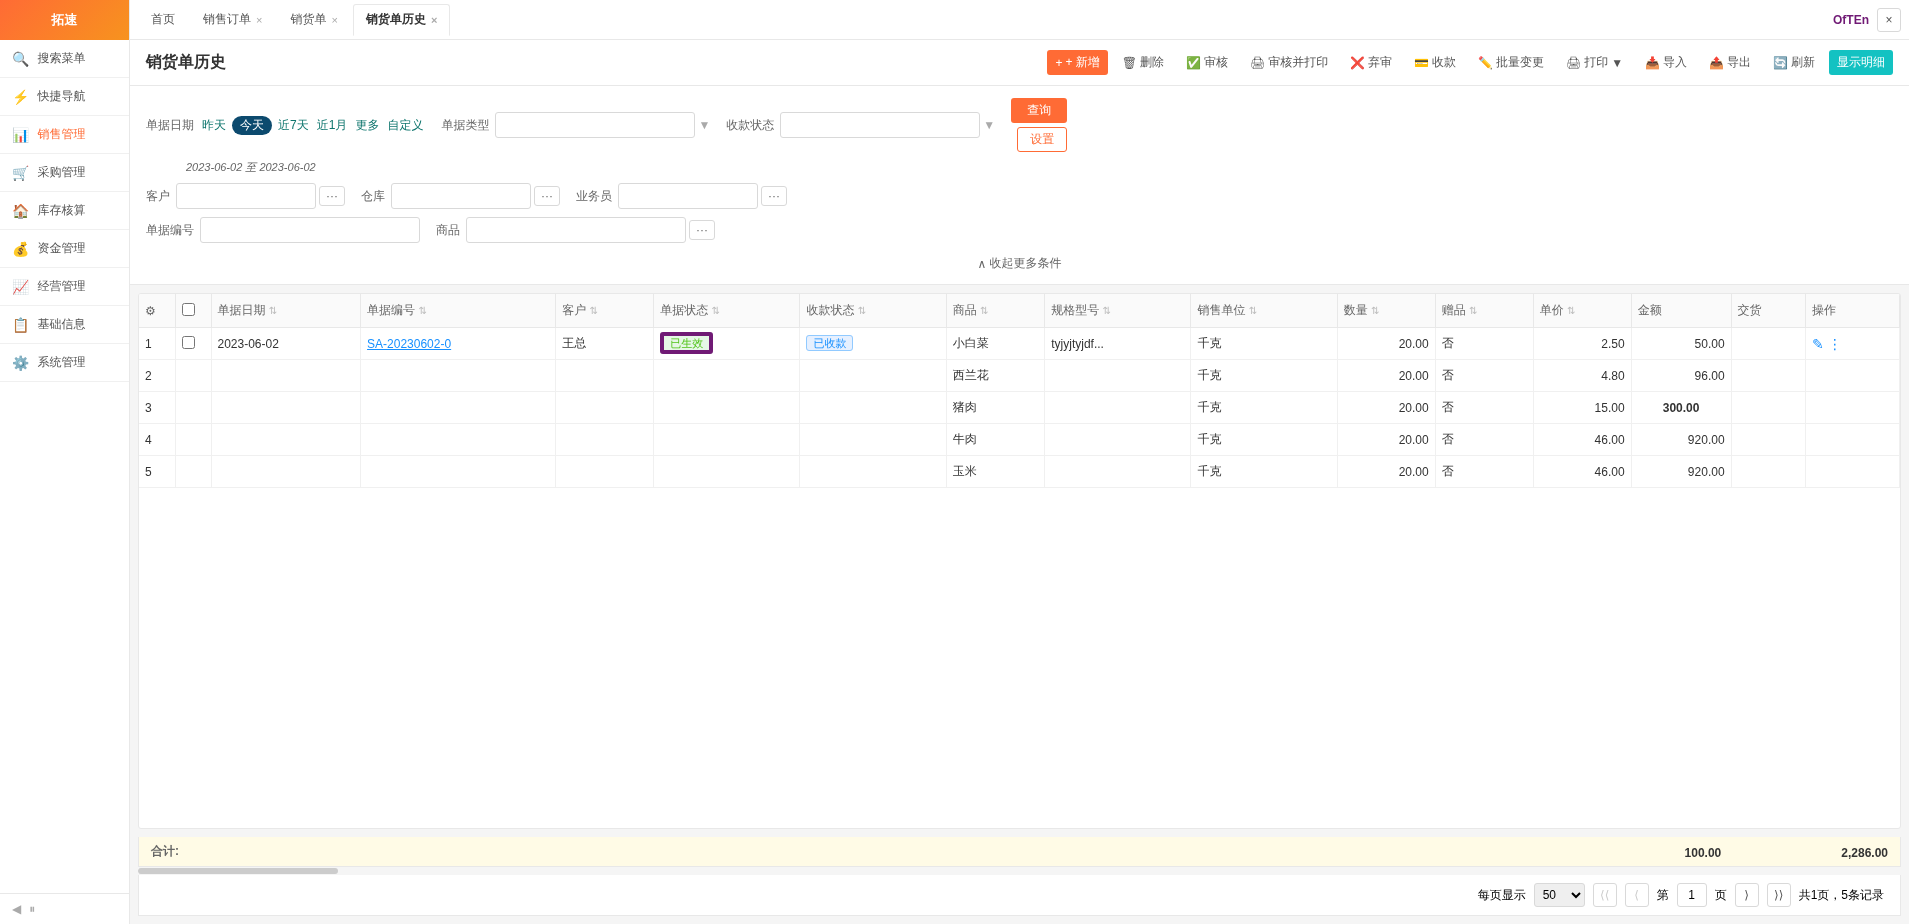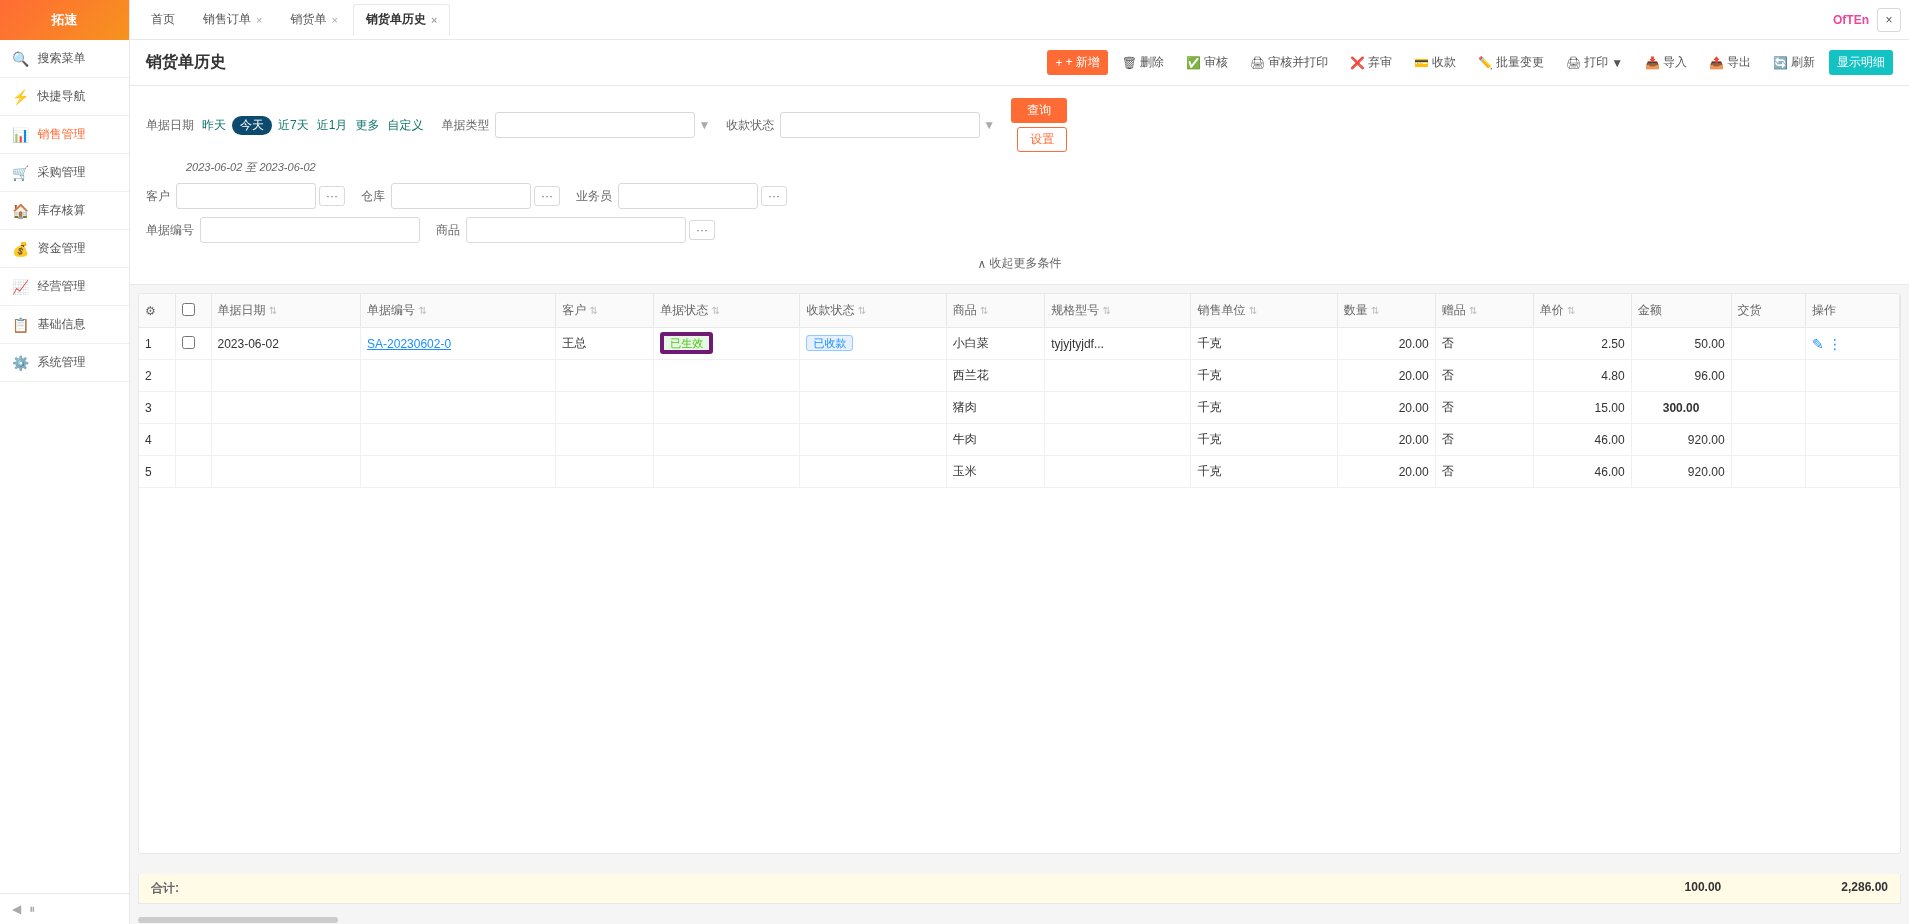--- a/index.html
+++ b/index.html
@@ -278,23 +278,23 @@
       margin-right: 4px;
       font-size: 14px;
     }
 
     
     .table-footer {
       background: #fffbe6;
       border-top: 1px solid #e8e8e8;
       padding: 6px 12px;
       display: flex;
-      align-items: flex-start;
+      align-items: flex-end;
       flex-shrink: 0;
-      margin: 12px 8px;
+      margin: 0 8px;
       border: 1px solid #e8e8e8;
       border-top: none;
     }
     .footer-label { color: #666; font-weight: bold; }
     .footer-total { margin-left: auto; display: flex; gap: 120px; }
     .footer-value { font-weight: bold; color: #333; }
 
     
     .pagination {
       display: flex;
@@ -427,21 +427,21 @@
     </div>
     <div class="tab">
       <span>销货单</span>
       <span class="tab-close">×</span>
     </div>
     <div class="tab active">
       <span>销货单历史</span>
       <span class="tab-close">×</span>
     </div>
     <div class="topbar-right">
-      <span style="color:#ec4899;font-weight:bold;">OfTEn</span>
+      <span style="color:#701a75;font-weight:bold;">OfTEn</span>
       <button class="page-nav-btn">×</button>
     </div>
   </div>
 
   <div class="content">
 
     <div class="page-header">
       <span class="page-title">销货单历史</span>
       <div class="toolbar">
         <button class="toolbar-btn primary">
@@ -707,14 +707,30 @@
       <div class="footer-total">
         <span class="footer-value">100.00</span>
         <span class="footer-value">2,286.00</span>
       </div>
     </div>
 
     <div class="scrollbar-area">
       <div class="scrollbar-thumb"></div>
     </div>
 
+    <div class="pagination">
+      <span>每页显示</span>
+      <select class="page-size-select">
+        <option value="50">50</option>
+        <option value="100">100</option>
+        <option value="200">200</option>
+      </select>
+      <button class="page-nav-btn disabled">⟨⟨</button>
+      <button class="page-nav-btn disabled">⟨</button>
+      <span>第</span>
+      <input class="page-input" type="text" value="1" style="">
+      <span>页</span>
+      <button class="page-nav-btn">⟩</button>
+      <button class="page-nav-btn">⟩⟩</button>
+      <span>共1页，5条记录</span>
+    </div>
   </div>
 </div>
 
 </body></html>

